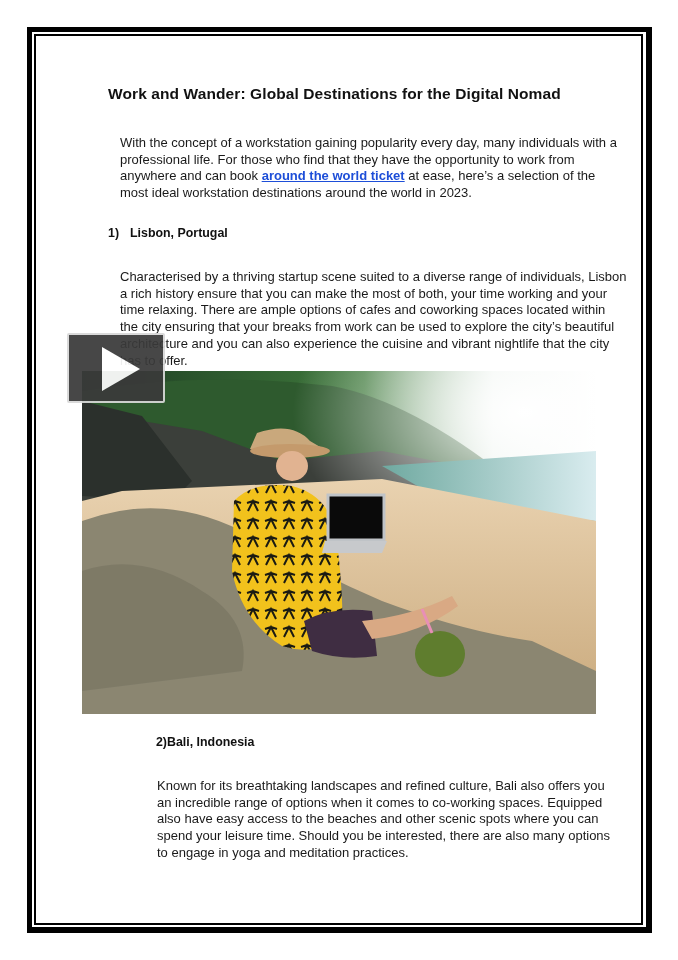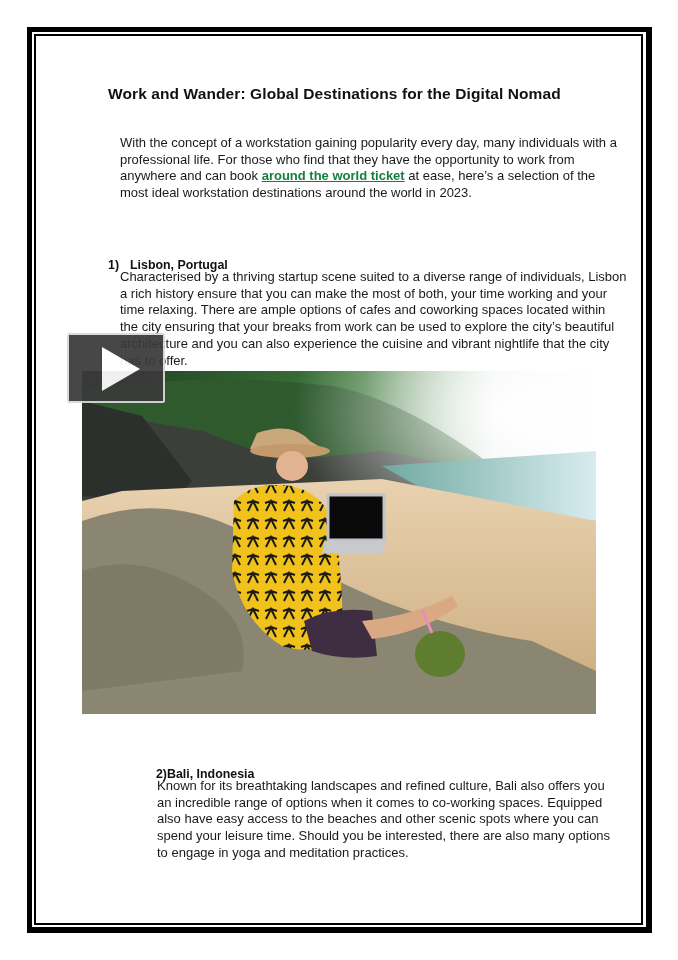--- a/index.html
+++ b/index.html
@@ -5,22 +5,22 @@
   html, body { margin: 0; padding: 0; background: #ffffff; }
   body { width: 678px; height: 960px; position: relative; overflow: hidden; font-family: "Liberation Sans", sans-serif; }
   .frame-outer { position: absolute; left: 27px; top: 27px; width: 625px; height: 906px; box-sizing: border-box; border: 5px solid #000; border-right-width: 6px; border-bottom-width: 6px; }
   .frame-inner { position: absolute; left: 34px; top: 34px; width: 609px; height: 891px; box-sizing: border-box; border: 2px solid #000; }
   .title { position: absolute; left: 108px; top: 85px; font-size: 15.5px; font-weight: bold; color: #111; letter-spacing: 0.1px; white-space: nowrap; }
   .para { position: absolute; font-size: 13px; line-height: 16.7px; color: #1a1a1a; margin: 12px; }
   .p1 { left: 108px; top: 123px; width: 500px; }
   .p2 { left: 108px; top: 257px; width: 498px; }
   .p3 { left: 145px; top: 766px; width: 458px; }
   .para .line { display: block; white-space: nowrap; }
-  .link { color: #15803d; font-weight: bold; text-decoration: underline; }
-  .heading { position: absolute; font-size: 12.4px; font-weight: bold; color: #111; white-space: nowrap; margin-top: 32px; }
+  .link { color: #1d4ed8; font-weight: bold; text-decoration: underline; }
+  .heading { position: absolute; font-size: 12.4px; font-weight: bold; color: #111; white-space: nowrap; }
   .h1 { left: 108px; top: 226px; }
   .h2 { left: 145px; top: 735px; text-align: right; }
   .heading .num { display: inline-block; width: 22px; }
   .photo { position: absolute; left: 82px; top: 371px; width: 514px; height: 343px; overflow: hidden; }
   .play { position: absolute; left: 67px; top: 333px; width: 98px; height: 70px; box-sizing: border-box; background: #3a3a3a; border: 2px solid #d8d8d8; border-radius: 2px; opacity: 0.93; }
   .play-tri { position: absolute; left: 33px; top: 12px; width: 0; height: 0; border-left: 38px solid #fff; border-top: 22px solid transparent; border-bottom: 22px solid transparent; }
 </style>
 </head>
 <body>
 

